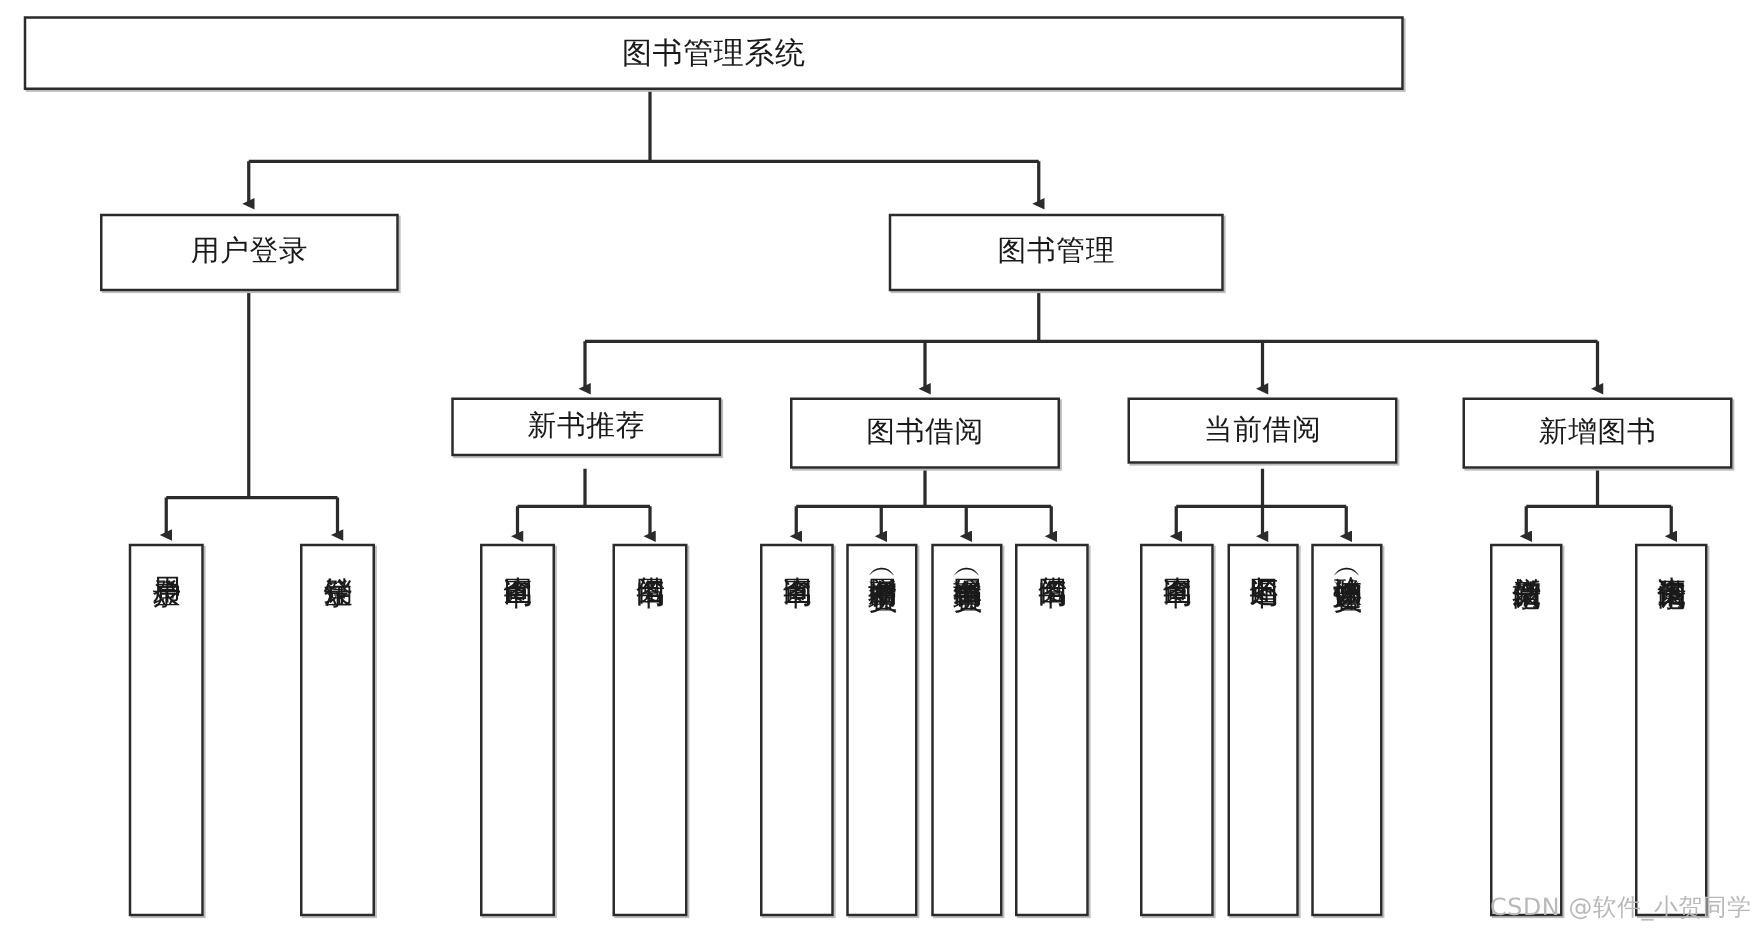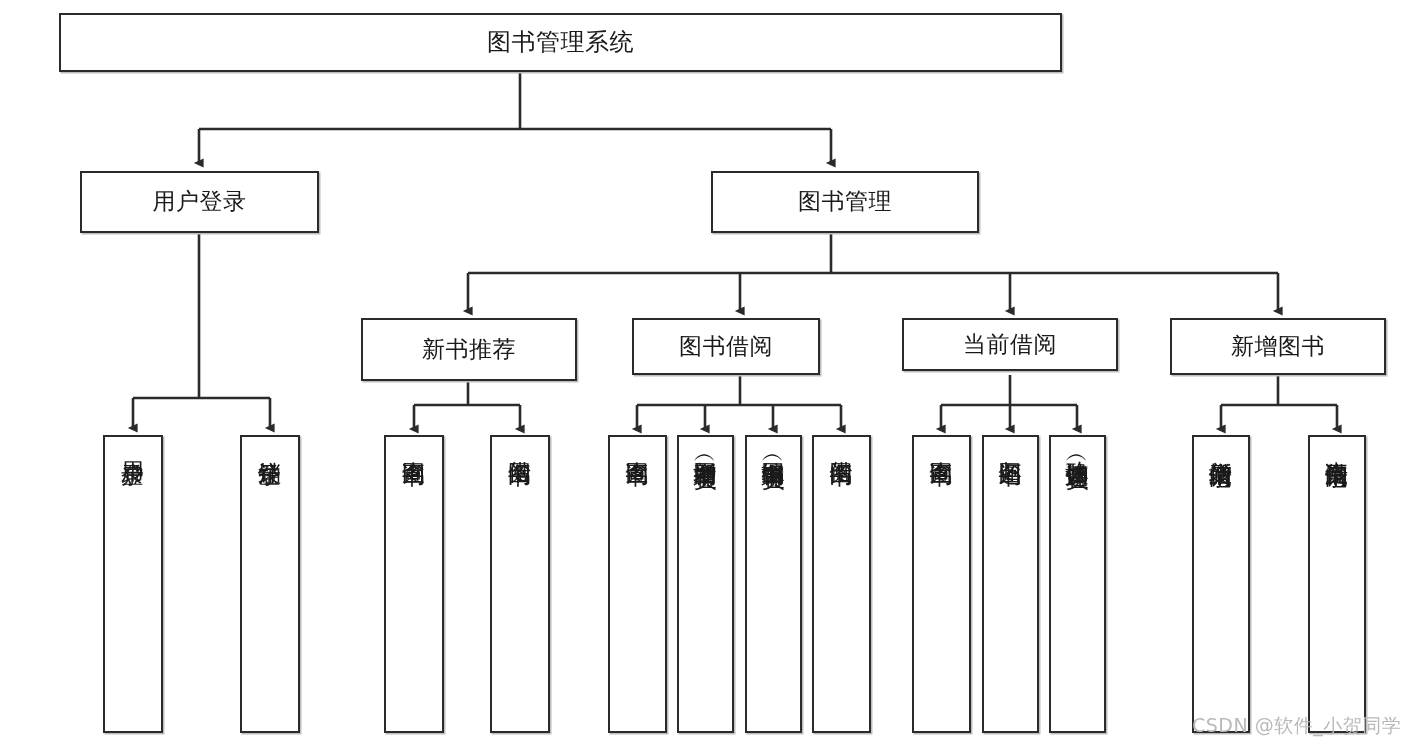--- a/index.html
+++ b/index.html
@@ -120,37 +120,37 @@
       <path d="M1010,405 L1010,429" marker-end="url(#arrow)"></path>
       <path d="M1077,405 L1077,429" marker-end="url(#arrow)"></path>
 
       <path d="M1278,375 L1278,405"></path>
       <path d="M1221,405 L1337,405"></path>
       <path d="M1221,405 L1221,429" marker-end="url(#arrow)"></path>
       <path d="M1337,405 L1337,429" marker-end="url(#arrow)"></path>
     </g>
   </svg>
 
-  <div class="node horiz root" style="left:19px; top:13px; width:1003px; height:59px;margin-left:40px;">
+  <div class="node horiz root" style="left:19px; top:13px; width:1104px; height:59px;">
     <span class="label">图书管理系统</span>
   </div>
 
   <div class="node horiz" style="left:80px; top:171px; width:239px; height:62px;">
     <span class="label">用户登录</span>
   </div>
 
   <div class="node horiz" style="left:711px; top:171px; width:268px; height:62px;">
     <span class="label">图书管理</span>
   </div>
 
-  <div class="node horiz" style="left:361px; top:318px; width:216px; height:63px;">
+  <div class="node horiz" style="left:361px; top:318px; width:216px; height:47px;">
     <span class="label">新书推荐</span>
   </div>
 
-  <div class="node horiz" style="left:632px; top:318px; width:188px; height:57px;">
+  <div class="node horiz" style="left:632px; top:318px; width:216px; height:57px;">
     <span class="label">图书借阅</span>
   </div>
 
   <div class="node horiz" style="left:902px; top:318px; width:216px; height:53px;">
     <span class="label">当前借阅</span>
   </div>
 
   <div class="node horiz" style="left:1170px; top:318px; width:216px; height:57px;">
     <span class="label">新增图书</span>
   </div>

